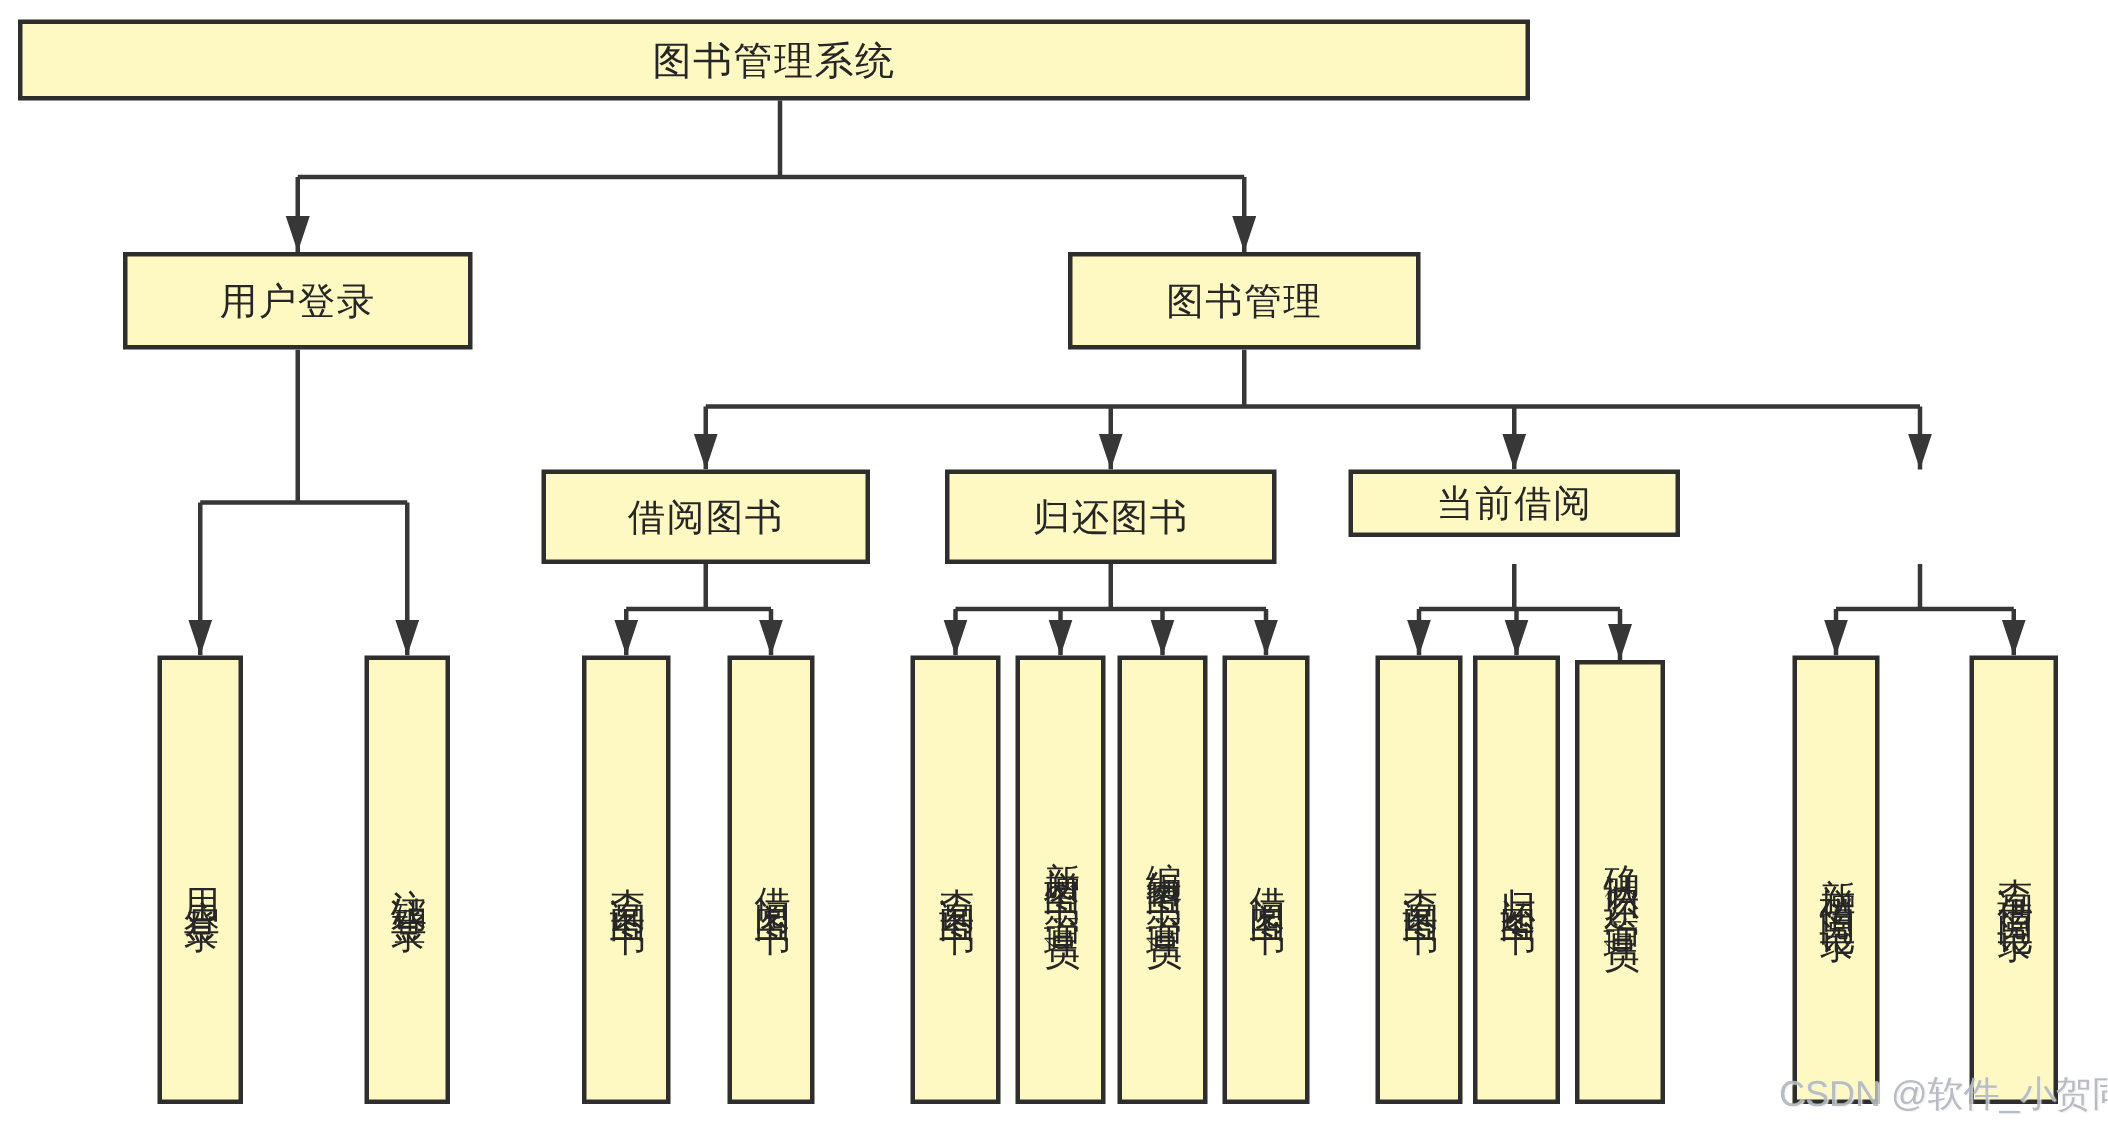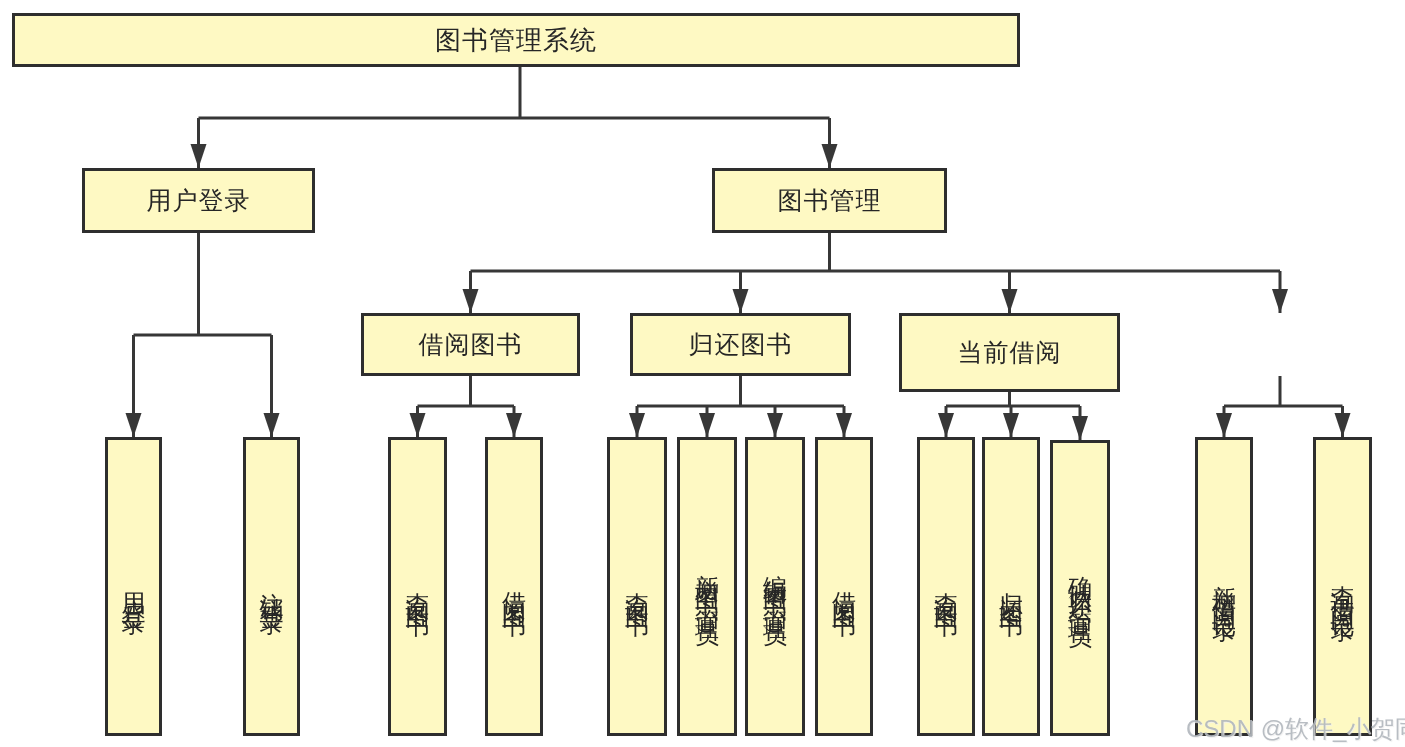--- a/index.html
+++ b/index.html
@@ -43,21 +43,21 @@
     z-index: 3;
     white-space: nowrap;
     opacity: 0.92;
   }
   
   .p-root { left: 12px;   top: 13px;  width: 1008px; height: 54px; }
   .p-l2a  { left: 82px;   top: 168px; width: 233px;  height: 65px; }
   .p-l2b  { left: 712px;  top: 168px; width: 235px;  height: 65px; }
   .p-l3a  { left: 361px;  top: 313px; width: 219px;  height: 63px; }
   .p-l3b  { left: 630px;  top: 313px; width: 221px;  height: 63px; }
-  .p-l3c  { left: 899px;  top: 313px; width: 221px;  height: 79px; }
+  .p-l3c  { left: 899px;  top: 313px; width: 221px;  height: 45px; }
   .p-l3d  { left: 1170px; top: 313px; width: 220px;  height: 63px; }
   .p-a1 { left: 105px;  top: 437px; width: 57px; height: 299px; }
   .p-a2 { left: 243px;  top: 437px; width: 57px; height: 299px; }
   .p-b1 { left: 388px;  top: 437px; width: 59px; height: 299px; }
   .p-b2 { left: 485px;  top: 437px; width: 58px; height: 299px; }
   .p-c1 { left: 607px;  top: 437px; width: 60px; height: 299px; }
   .p-c2 { left: 677px;  top: 437px; width: 60px; height: 299px; }
   .p-c3 { left: 745px;  top: 437px; width: 60px; height: 299px; }
   .p-c4 { left: 815px;  top: 437px; width: 58px; height: 299px; }
   .p-d1 { left: 917px;  top: 437px; width: 58px; height: 299px; }

